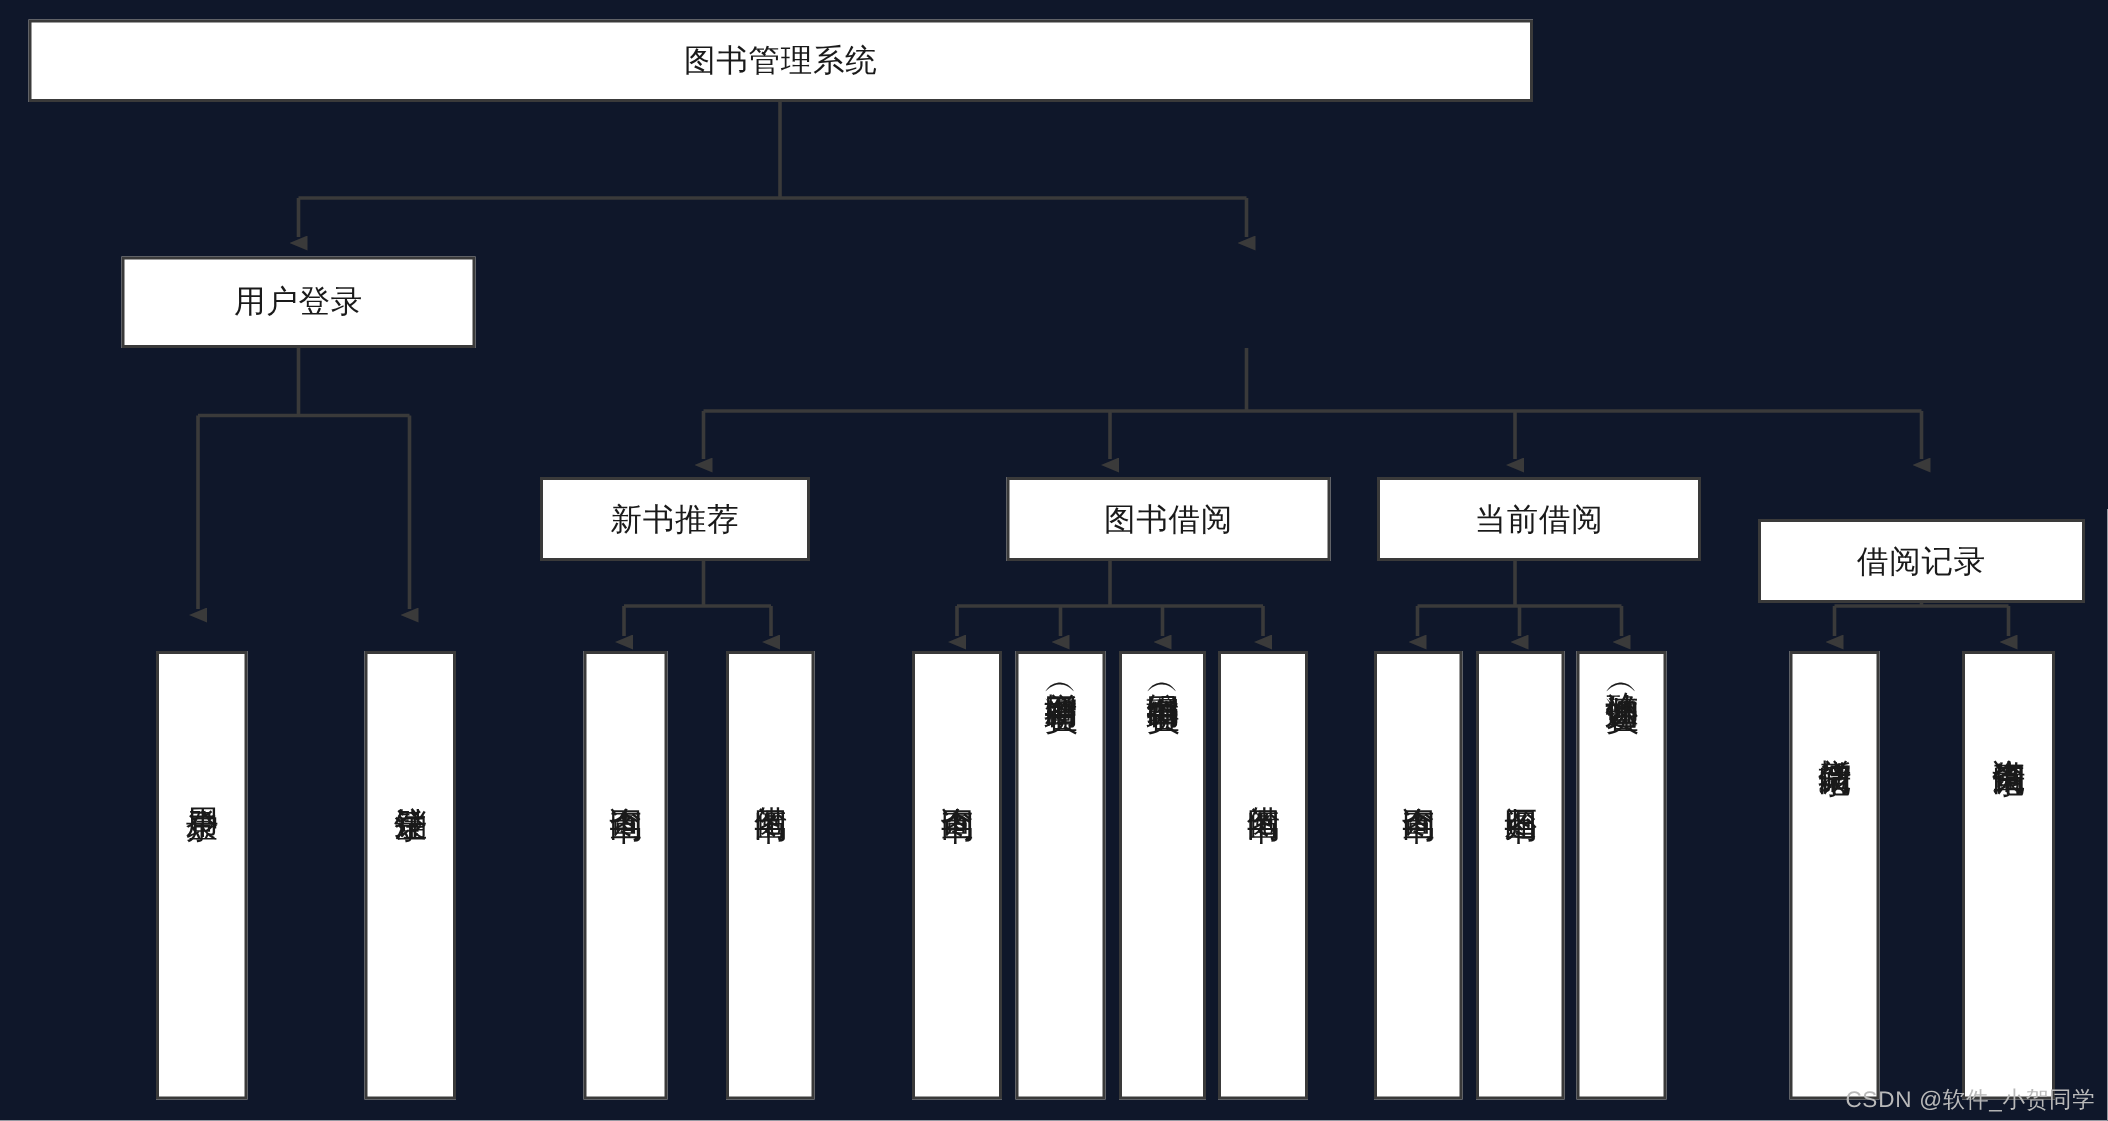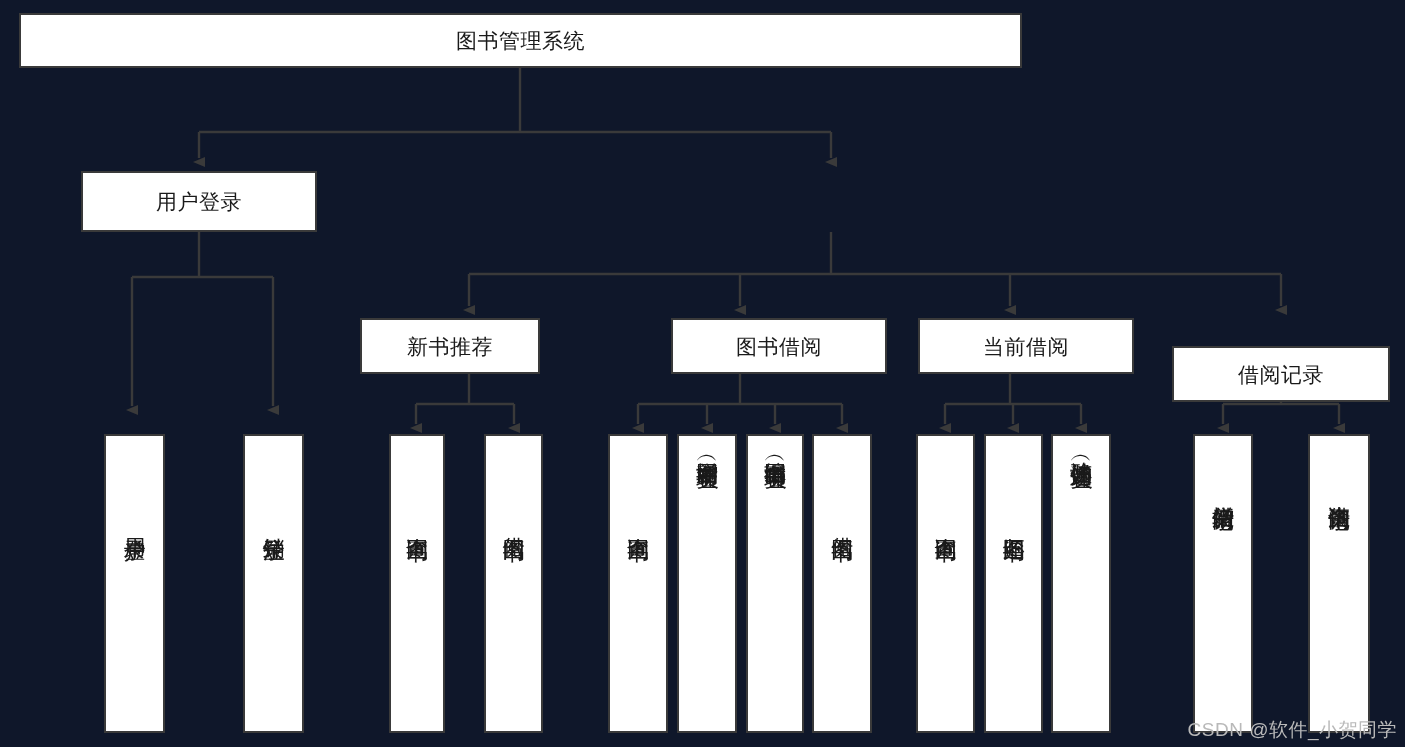--- a/index.html
+++ b/index.html
@@ -61,21 +61,21 @@
   .node.vertical.mid2 .label {
     margin-top: 46px;
   }
   .node.vertical.top .label {
     margin-top: 2px;
   }
   .watermark {
     position: absolute;
     right: 8px;
     bottom: 4px;
-    font-size: 19px;
+    font-size: 15px;
     color: #b9b9b9;
     letter-spacing: 0.5px;
     z-index: 3;
     white-space: nowrap;
   }
 </style>
 </head>
 <body>
 
 <div id="canvas">

